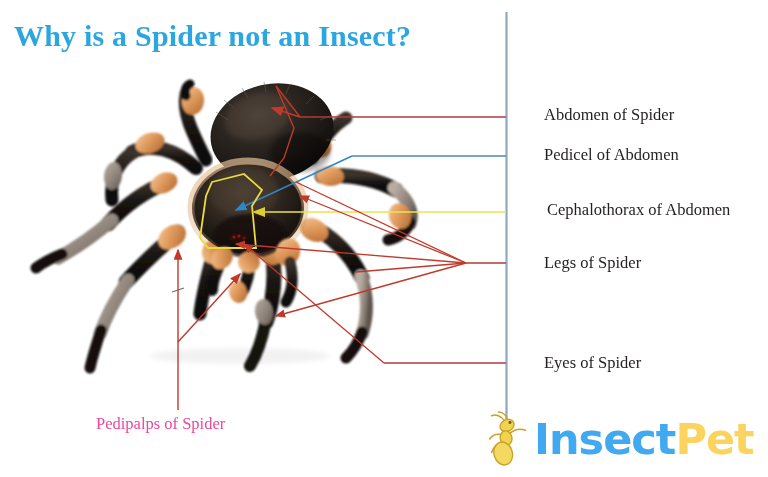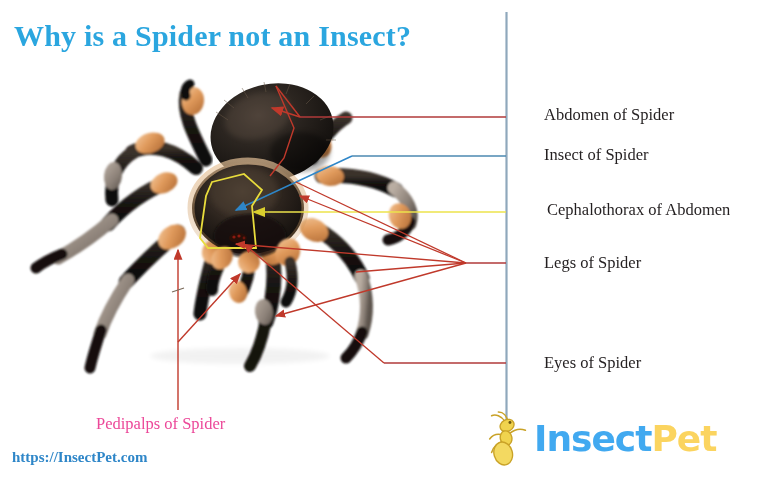--- a/index.html
+++ b/index.html
@@ -53,21 +53,21 @@
 
   
   #logo{
     position:absolute;left:480px;top:408px;
     display:flex;align-items:center;height:62px;
   }
   #logo-ant{width:58px;height:58px;display:block;}
   #logo-word{
     font-family:"DejaVu Sans", sans-serif;
     font-weight:bold;
-    font-size:36px;
+    font-size:43px;
     letter-spacing:-1px;
     line-height:1;
     margin-left:-4px;
     white-space:nowrap;
   }
   #logo-insect{color:#41A9F0;}
   #logo-pet{color:#FBD45F;}
 
   svg{display:block;}
   #art{position:absolute;left:0;top:0;width:768px;height:477px;}
@@ -281,28 +281,27 @@
       <path d="M178,342 L178,250" stroke="#C0392B" stroke-width="1.4" fill="none" marker-end="url(#arrRed)"></path>
       <path d="M178,342 L240,274" stroke="#C0392B" stroke-width="1.4" fill="none" marker-end="url(#arrRed)"></path>
 
       <path d="M172,292 L184,288" stroke="#7a6a5a" stroke-width="1.1" fill="none"></path>
     </g>
   </svg>
 
   <div id="title">Why is a Spider not an Insect?</div>
 
   <div class="label" style="left:510px;top:107px;">Abdomen of Spider</div>
-  <div class="label" style="left:510px;top:147px;">Insect of Spider</div>
+  <div class="label" style="left:510px;top:147px;">Pedicel of Abdomen</div>
   <div class="label" style="left:513px;top:202px;">Cephalothorax of Abdomen</div>
   <div class="label" style="left:510px;top:255px;">Legs of Spider</div>
   <div class="label" style="left:510px;top:355px;text-align:center;">Eyes of Spider</div>
 
   <div id="pedipalps-label">Pedipalps of Spider</div>
 
-  <div id="site-url">https://InsectPet.com</div>
 
   <div id="logo">
     <svg id="logo-ant" viewBox="0 0 60 60">
       <g stroke="#C9A227" stroke-width="1.6" fill="none" stroke-linecap="round">
         <path d="M26,12 C22,6 16,4 12,6"></path>
         <path d="M29,13 C28,6 24,2 19,2"></path>
         <path d="M24,26 C18,24 13,26 10,30"></path>
         <path d="M25,32 C19,33 14,38 12,44"></path>
         <path d="M28,37 C24,42 22,48 22,54"></path>
         <path d="M31,24 C36,20 42,19 47,21"></path>

